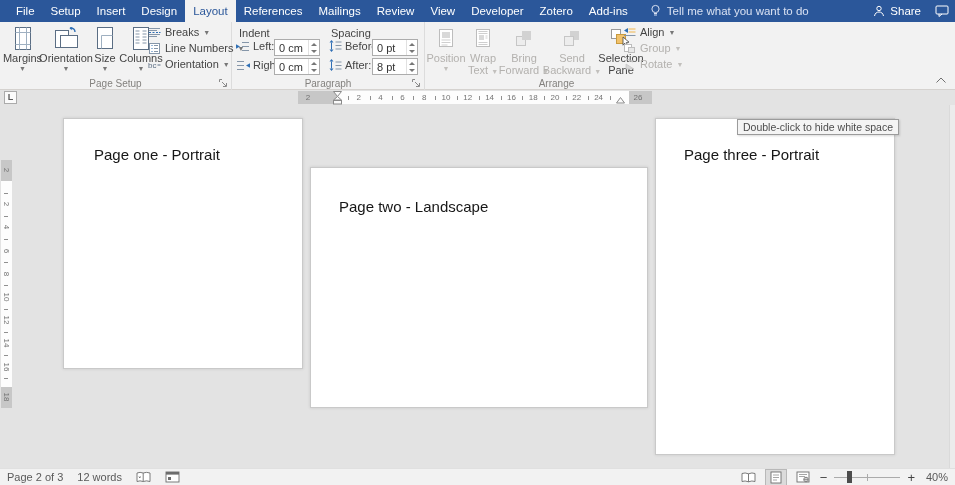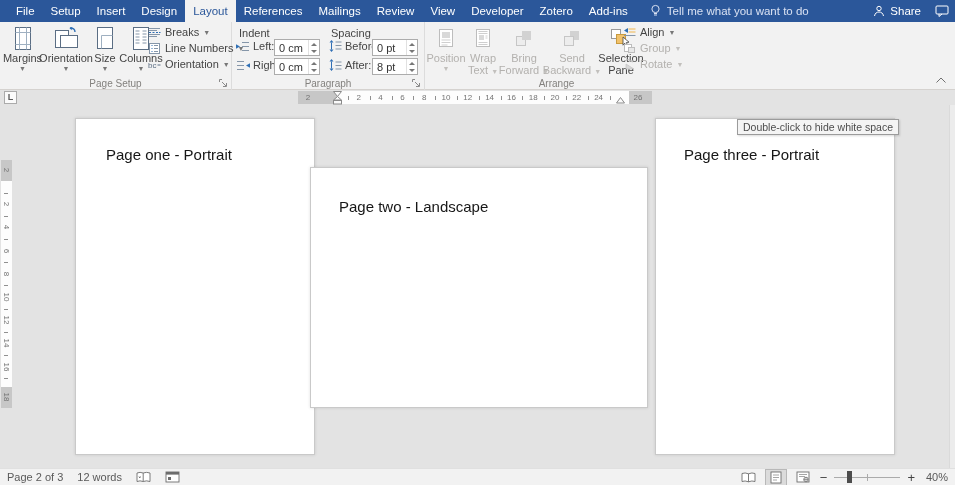--- a/index.html
+++ b/index.html
@@ -484,21 +484,21 @@
           <i style="top: 79px;"></i>
           <i style="top: 102.2px;"></i>
           <i style="top: 125.4px;"></i>
           <i style="top: 148.6px;"></i>
           <i style="top: 171.8px;"></i>
           <i style="top: 195px;"></i>
           <i style="top: 218.2px;"></i>
         </div>
     </div>
 
-    <div class="page" style="left:75px; top:13px; width:240px; height:337px;">
+    <div class="page" style="left:63px; top:13px; width:240px; height:251px;">
       <div class="pagetext" style="left:30px; top:27px;">Page one - Portrait</div>
     </div>
     <div class="page" style="left:310px; top:62px; width:338px; height:241px;">
       <div class="pagetext" style="left:28px; top:30px;">Page two - Landscape</div>
     </div>
     <div class="page" style="left:655px; top:13px; width:240px; height:337px;">
       <div class="pagetext" style="left:28px; top:27px;">Page three - Portrait</div>
     </div>
 
     <div class="tooltip">Double-click to hide white space</div>

